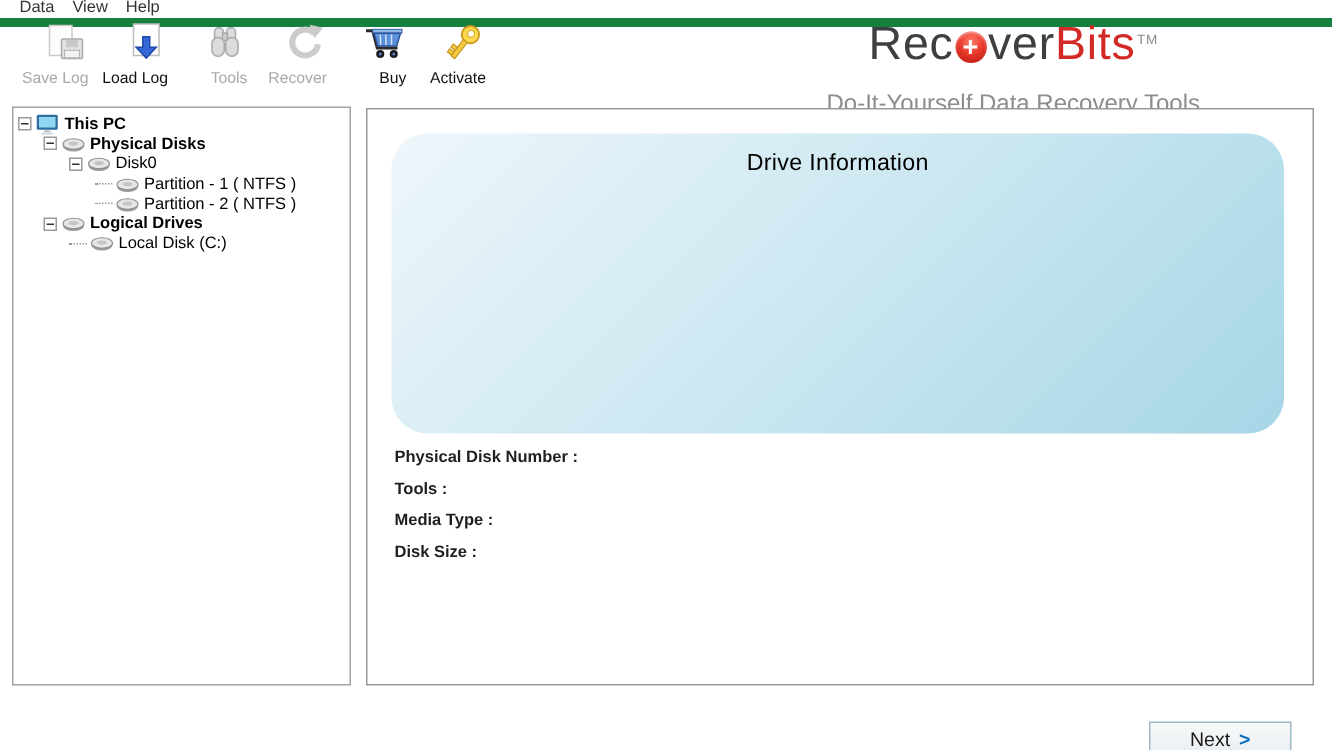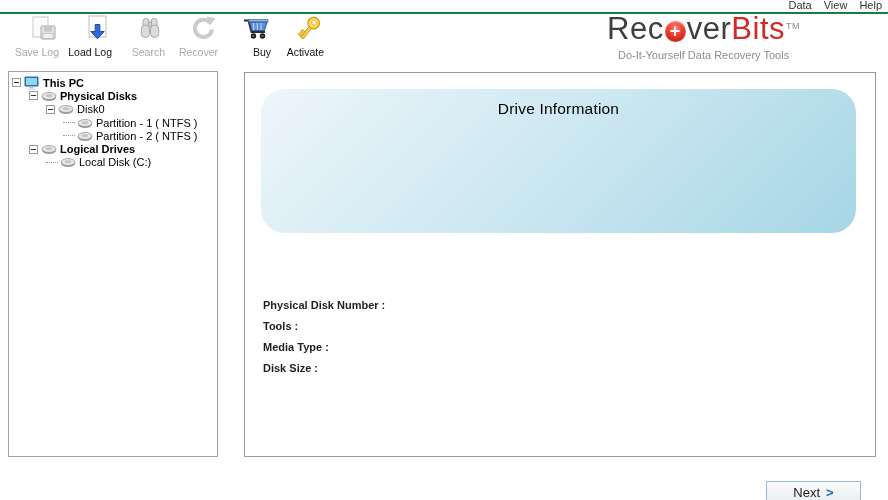--- a/index.html
+++ b/index.html
@@ -1,60 +1,60 @@
 <!DOCTYPE html>
 <html><head>
 <meta charset="utf-8">
 <style>
   html,body{margin:0;padding:0;background:#fff;}
   #app{position:relative;width:888px;height:500px;overflow:hidden;background:#fff;
        font-family:"Liberation Sans",sans-serif;-webkit-font-smoothing:antialiased;}
 
   
   .menubar{position:absolute;top:0;left:0;right:0;height:12px;display:flex;
-           align-items:flex-start;padding-left:7px;border-bottom:2px solid #15803d;background:#fff;justify-content:flex-end;}
+           align-items:flex-start;padding-left:7px;border-bottom:6px solid #15803d;background:#fff;}
   .menu-item{font-size:11px;line-height:11px;color:#333;padding:0 6px;cursor:default;}
 
   
   .toolbar{position:absolute;top:14px;left:6px;display:flex;}
   .tb-btn{width:53px;display:flex;flex-direction:column;align-items:flex-end;cursor:default;}
   .tb-icon{width:30px;height:30px;}
   .tb-label{font-size:10.5px;margin-top:2px;color:#111;}
   .tb-btn.disabled .tb-label{color:#a9a9a9;}
 
   
   .brand{position:absolute;top:12px;right:88px;text-align:center;}
   .brand-line{font-size:31px;line-height:33px;color:#3f3f3f;font-weight:400;letter-spacing:.5px;white-space:nowrap;}
   .brand-red{color:#d42a27;}
   .brand-o{display:inline-block;width:21px;height:21px;border-radius:50%;
            background:radial-gradient(circle at 50% 32%, #ff7d6e 0%, #ea3a2c 45%, #b5140c 100%);
            color:#fff;font-size:18px;font-weight:bold;line-height:20px;text-align:center;
            vertical-align:baseline;position:relative;top:-2px;margin:0 1px;
            box-shadow:inset 0 1px 2px rgba(255,255,255,.55);}
   .brand-tm{font-size:9px;color:#8a8a8a;vertical-align:top;position:relative;top:-2px;margin-left:1px;}
-  .brand-tagline{font-size:11px;color:#8d8d8d;margin-top:4px;}
-
-  
-  .tree-panel{position:absolute;left:8px;top:71px;width:210px;height:386px;
+  .brand-tagline{font-size:16px;color:#8d8d8d;margin-top:16px;}
+
+  
+  .tree-panel{position:absolute;left:8px;top:71px;width:226px;height:386px;
               border:1px solid #a3a3a3;background:#fff;box-sizing:border-box;
               padding-top:4px;font-size:11px;overflow:hidden;}
   .tree-row{height:13.3px;display:flex;align-items:center;white-space:nowrap;cursor:default;}
   .tree-row.bold .tree-label{font-weight:bold;}
   .tree-label{color:#000;margin-left:3px;}
   .ind0{padding-left:3px;}.ind1{padding-left:20px;text-align:right;}.ind2{padding-left:37px;}.ind3{padding-left:54px;}
   .expander{width:9px;height:9px;border:1px solid #9a9a9a;background:#fff;box-sizing:border-box;
             position:relative;flex:none;margin-right:3px;}
   .expander::after{content:"";position:absolute;left:1px;right:1px;top:3px;border-top:1px solid #333;}
   .stub{width:12px;height:0;border-top:1px dotted #9a9a9a;flex:none;margin-right:2px;}
   .tree-ico{flex:none;}
 
   
   .main-panel{position:absolute;left:244px;top:72px;width:632px;height:385px;
               border:1px solid #999;background:#fff;box-sizing:border-box;}
-  .drive-box{position:absolute;left:16px;top:16px;width:595px;height:144px;border-radius:24px;
+  .drive-box{position:absolute;left:16px;top:16px;width:595px;height:200px;border-radius:24px;
              background:linear-gradient(135deg,#eef6fa 0%,#cfe9f2 45%,#a6d6e6 100%);}
   .drive-title{text-align:center;padding-top:11px;font-size:15.5px;color:#000;letter-spacing:.2px;}
   .fields{position:absolute;left:18px;top:226px;}
   .field-row{height:21px;display:flex;align-items:flex-start;}
   .field-label{font-size:11px;font-weight:bold;color:#1f1f1f;}
 
   
   .next-btn{position:absolute;left:766px;top:481px;width:95px;height:26px;box-sizing:border-box;
             background:linear-gradient(#f7f9fa,#e9edf0);border:1px solid #9cb8cb;
             display:flex;justify-content:center;align-items:flex-start;padding-top:3px;
@@ -95,21 +95,21 @@
     <div class="tb-btn disabled">
       <svg class="tb-icon" viewBox="0 0 30 30">
         <g fill="#dcdcdc" stroke="#a9a9a9">
           <rect x="8" y="4.5" width="6" height="9" rx="2.8"></rect>
           <rect x="16" y="4.5" width="6" height="9" rx="2.8"></rect>
           <rect x="13.4" y="8" width="3.2" height="5" fill="#cfcfcf"></rect>
           <rect x="6.3" y="11" width="8.2" height="12.5" rx="4"></rect>
           <rect x="15.5" y="11" width="8.2" height="12.5" rx="4"></rect>
         </g>
       </svg>
-      <span class="tb-label">Search</span>
+      <span class="tb-label">Tools</span>
     </div>
 
     <div class="tb-btn disabled">
       <svg class="tb-icon" viewBox="0 0 30 30">
         <path d="M 21.5 8.2 A 8.6 8.6 0 1 0 24 15.5" fill="none" stroke="#cbcbcb" stroke-width="4"></path>
         <polygon points="18.5,2.5 27.5,4.5 21.5,11.5" fill="#cbcbcb"></polygon>
       </svg>
       <span class="tb-label">Recover</span>
     </div>
 

